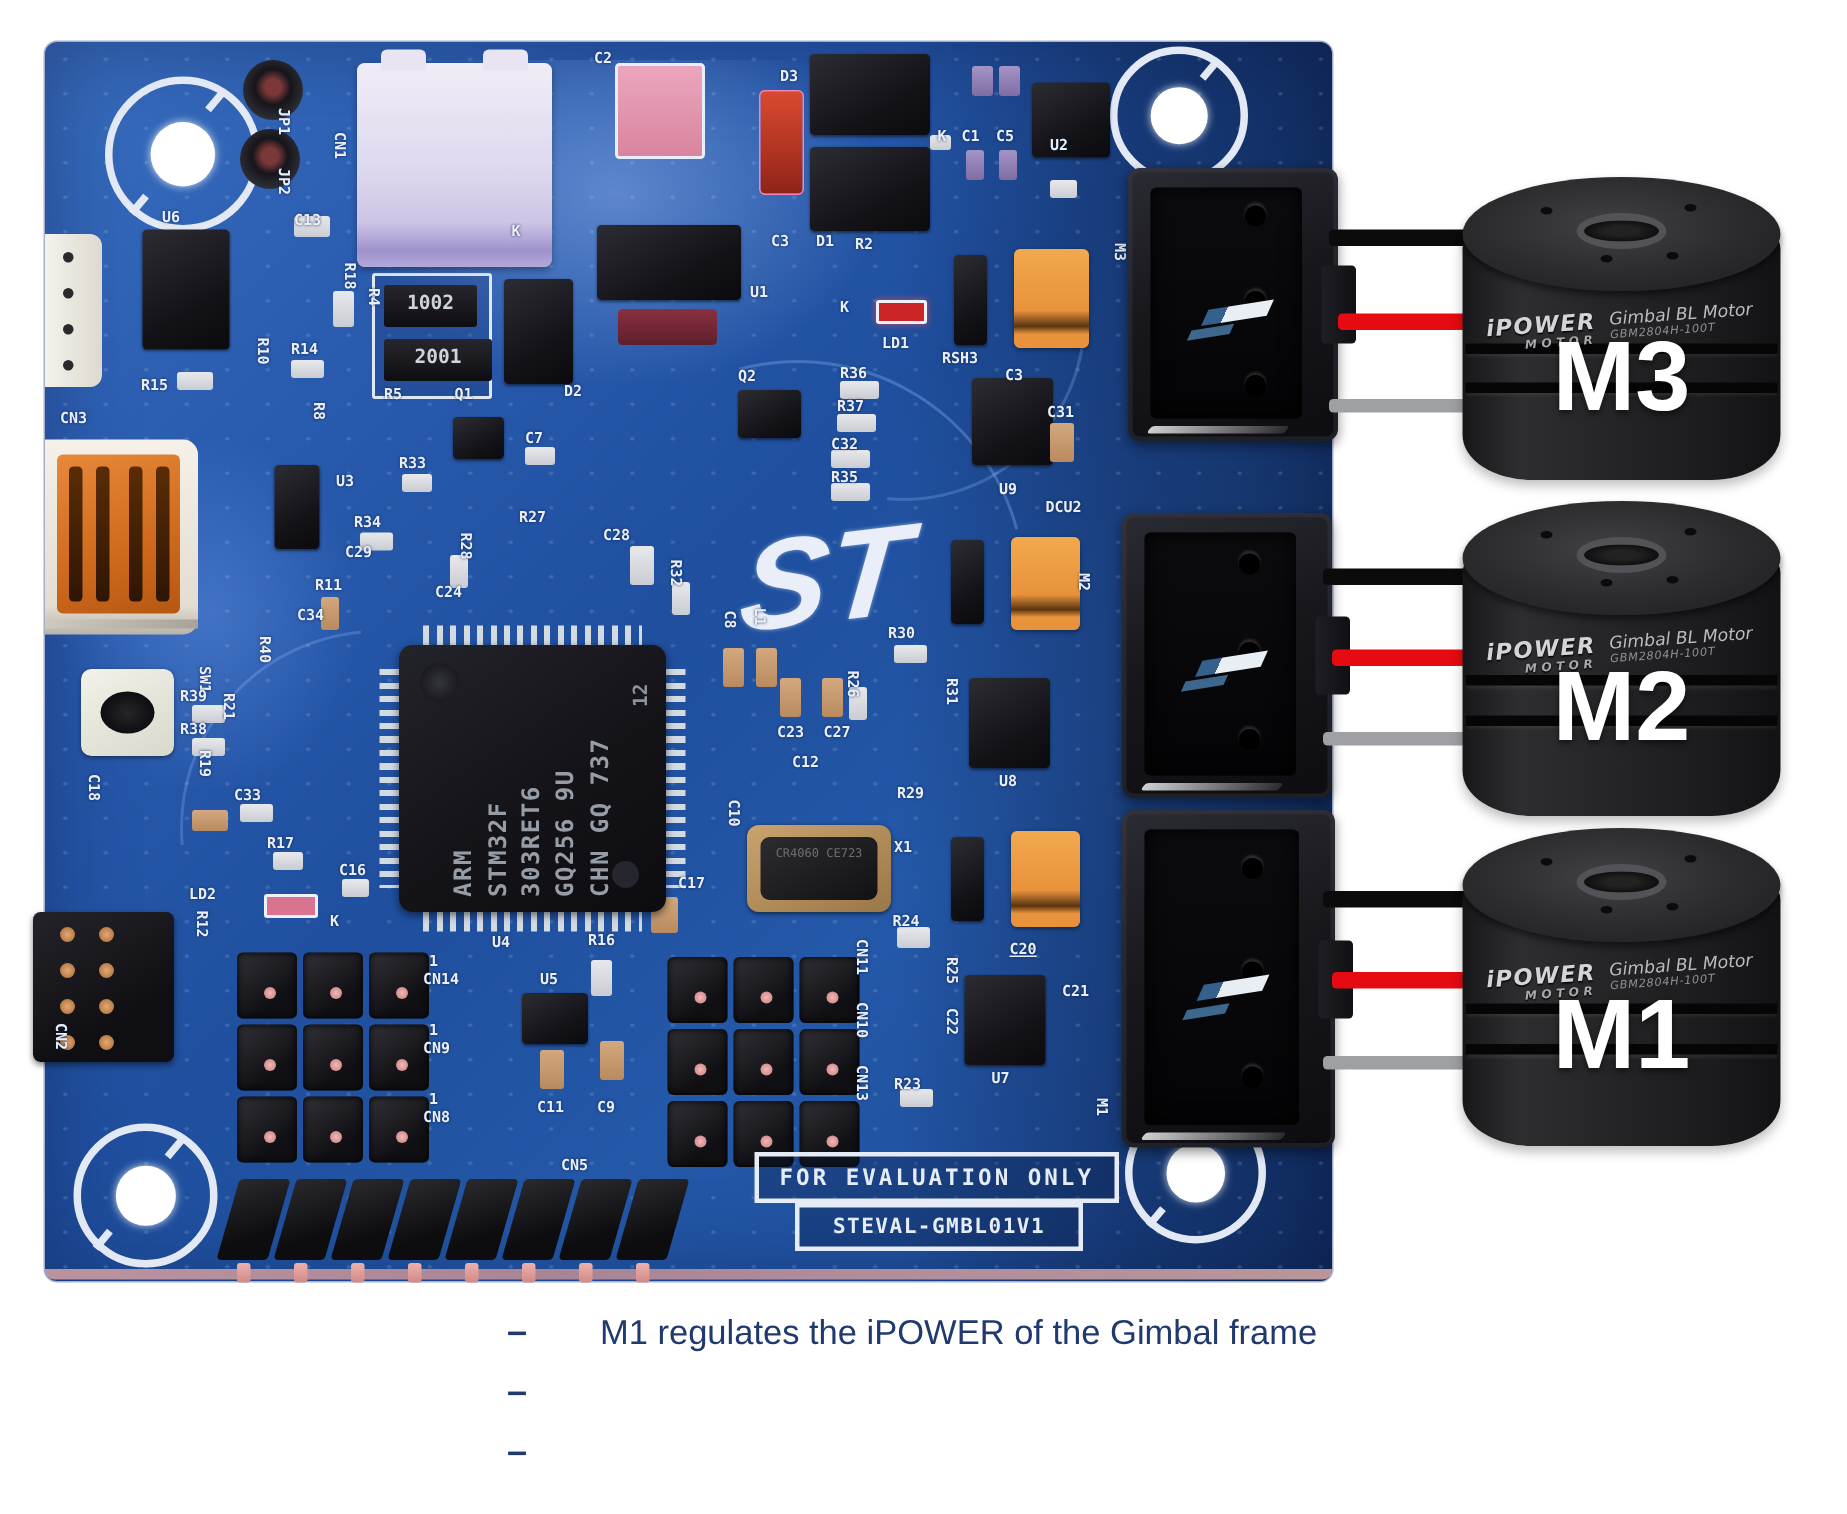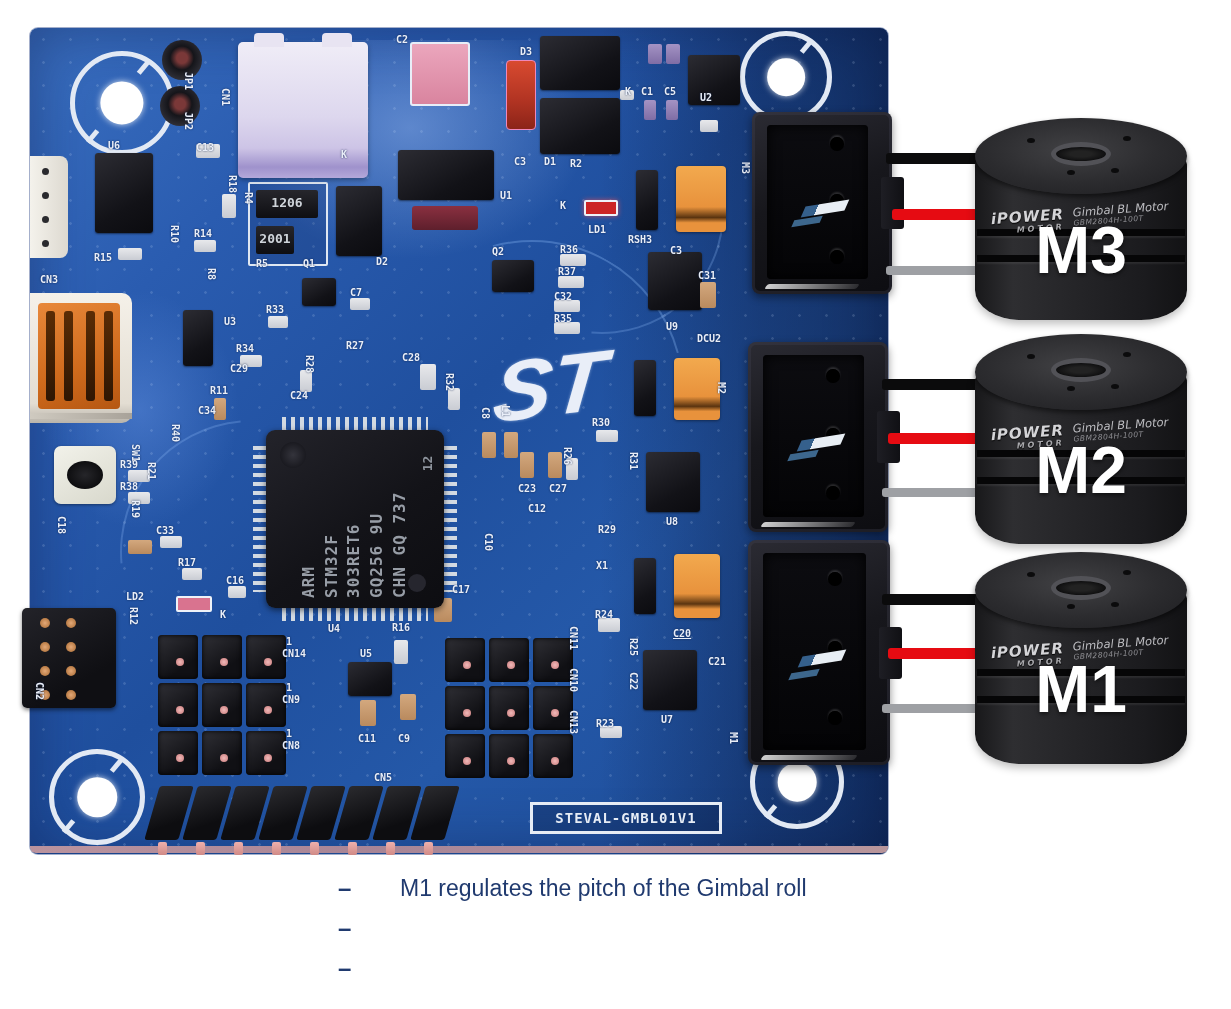--- a/index.html
+++ b/index.html
@@ -228,23 +228,27 @@
     <div class="mcu-text" id="mcu-text">
         <div>ARM</div>
         <div>STM32F</div>
         <div>303RET6</div>
         <div>GQ256 9U</div>
         <div>CHN GQ 737</div>
       </div>
     <div class="mcu-corner">12</div>
   </div>
 
+  <div class="xtal">
+    <div class="xin">CR4060 CE723</div>
+  </div>
 
   <div class="st-logo">ST</div>
 
+  <div class="eval-box" id="eval1">FOR EVALUATION ONLY</div>
   <div class="eval-box" id="eval2">STEVAL-GMBL01V1</div>
 
   <div class="conn" style="left:752px;top:112px;width:140px;height:182px;">
     <div class="inner"></div>
     <div class="hole" style="top:14%;"></div>
     <div class="hole" style="top:45%;"></div>
     <div class="hole" style="top:76%;"></div>
     <div class="tab"></div>
     <div class="shine"></div>
     <div class="shine2"></div>
@@ -319,21 +323,21 @@
     <div class="m-brand-row">
       <span class="m-brand"><span>iPOWER</span><span class="m-brand-sub">MOTOR</span></span>
       <span class="m-type"><span>Gimbal BL Motor</span><span class="m-model">GBM2804H-100T</span></span>
     </div>
     <div class="m-label">M1</div>
   </div>
 
   <div class="bullets">
     <div class="bullet-row">
       <span class="dash" style="color: rgb(32, 58, 111);">–</span>
-      <span class="btext" style="color: rgb(32, 58, 111);">M1 regulates the pitch of the Gimbal roll</span>
+      <span class="btext" style="color: rgb(32, 58, 111);">M1 regulates the iPOWER of the Gimbal frame</span>
     </div>
     <div class="bullet-row">
       <span class="dash" style="color: rgb(32, 58, 111);">–</span>
     </div>
     <div class="bullet-row">
       <span class="dash" style="color: rgb(32, 58, 111);">–</span>
     </div>
   </div>
 
 <div class="part k-b" style="left: 95px; top: 153px; width: 58px; height: 80px;"></div>
@@ -346,22 +350,22 @@
     <div class="part k-b" style="left: 636px; top: 170px; width: 22px; height: 60px;"></div>
     <div class="part k-b" style="left: 634px; top: 360px; width: 22px; height: 56px;"></div>
     <div class="part k-b" style="left: 634px; top: 558px; width: 22px; height: 56px;"></div>
     <div class="part k-b" style="left: 648px; top: 252px; width: 54px; height: 58px;"></div>
     <div class="part k-b" style="left: 646px; top: 452px; width: 54px; height: 60px;"></div>
     <div class="part k-b" style="left: 643px; top: 650px; width: 54px; height: 60px;"></div>
     <div class="part k-b" style="left: 348px; top: 662px; width: 44px; height: 34px;"></div>
     <div class="part k-b" style="left: 302px; top: 278px; width: 34px; height: 28px;"></div>
     <div class="part k-b" style="left: 492px; top: 260px; width: 42px; height: 32px;"></div>
     <div class="part k-f" style="left: 248px; top: 182px; width: 80px; height: 84px;"></div>
-    <div class="part k-bt" style="left: 256px; top: 190px; width: 62px; height: 28px;">1206</div>
-    <div class="part k-bt" style="left: 256px; top: 226px; width: 38px; height: 28px;">2001</div>
+    <div class="part k-bt" style="left: 256px; top: 190px; width: 62px; height: 28px;">1002</div>
+    <div class="part k-bt" style="left: 256px; top: 226px; width: 72px; height: 28px;">2001</div>
     <div class="part k-pin" style="left: 162px; top: 40px; width: 40px; height: 40px;"></div>
     <div class="part k-pin" style="left: 160px; top: 86px; width: 40px; height: 40px;"></div>
     <div class="part k-o" style="left: 676px; top: 166px; width: 50px; height: 66px;"></div>
     <div class="part k-o" style="left: 674px; top: 358px; width: 46px; height: 62px;"></div>
     <div class="part k-o" style="left: 674px; top: 554px; width: 46px; height: 64px;"></div>
     <div class="part k-pk" style="left: 410px; top: 42px; width: 60px; height: 64px;"></div>
     <div class="part k-rd" style="left: 506px; top: 60px; width: 30px; height: 70px;"></div>
     <div class="part k-mr" style="left: 412px; top: 206px; width: 66px; height: 24px;"></div>
     <div class="part k-lr" style="left: 584px; top: 200px; width: 34px; height: 16px;"></div>
     <div class="part k-lp" style="left: 176px; top: 596px; width: 36px; height: 16px;"></div>

